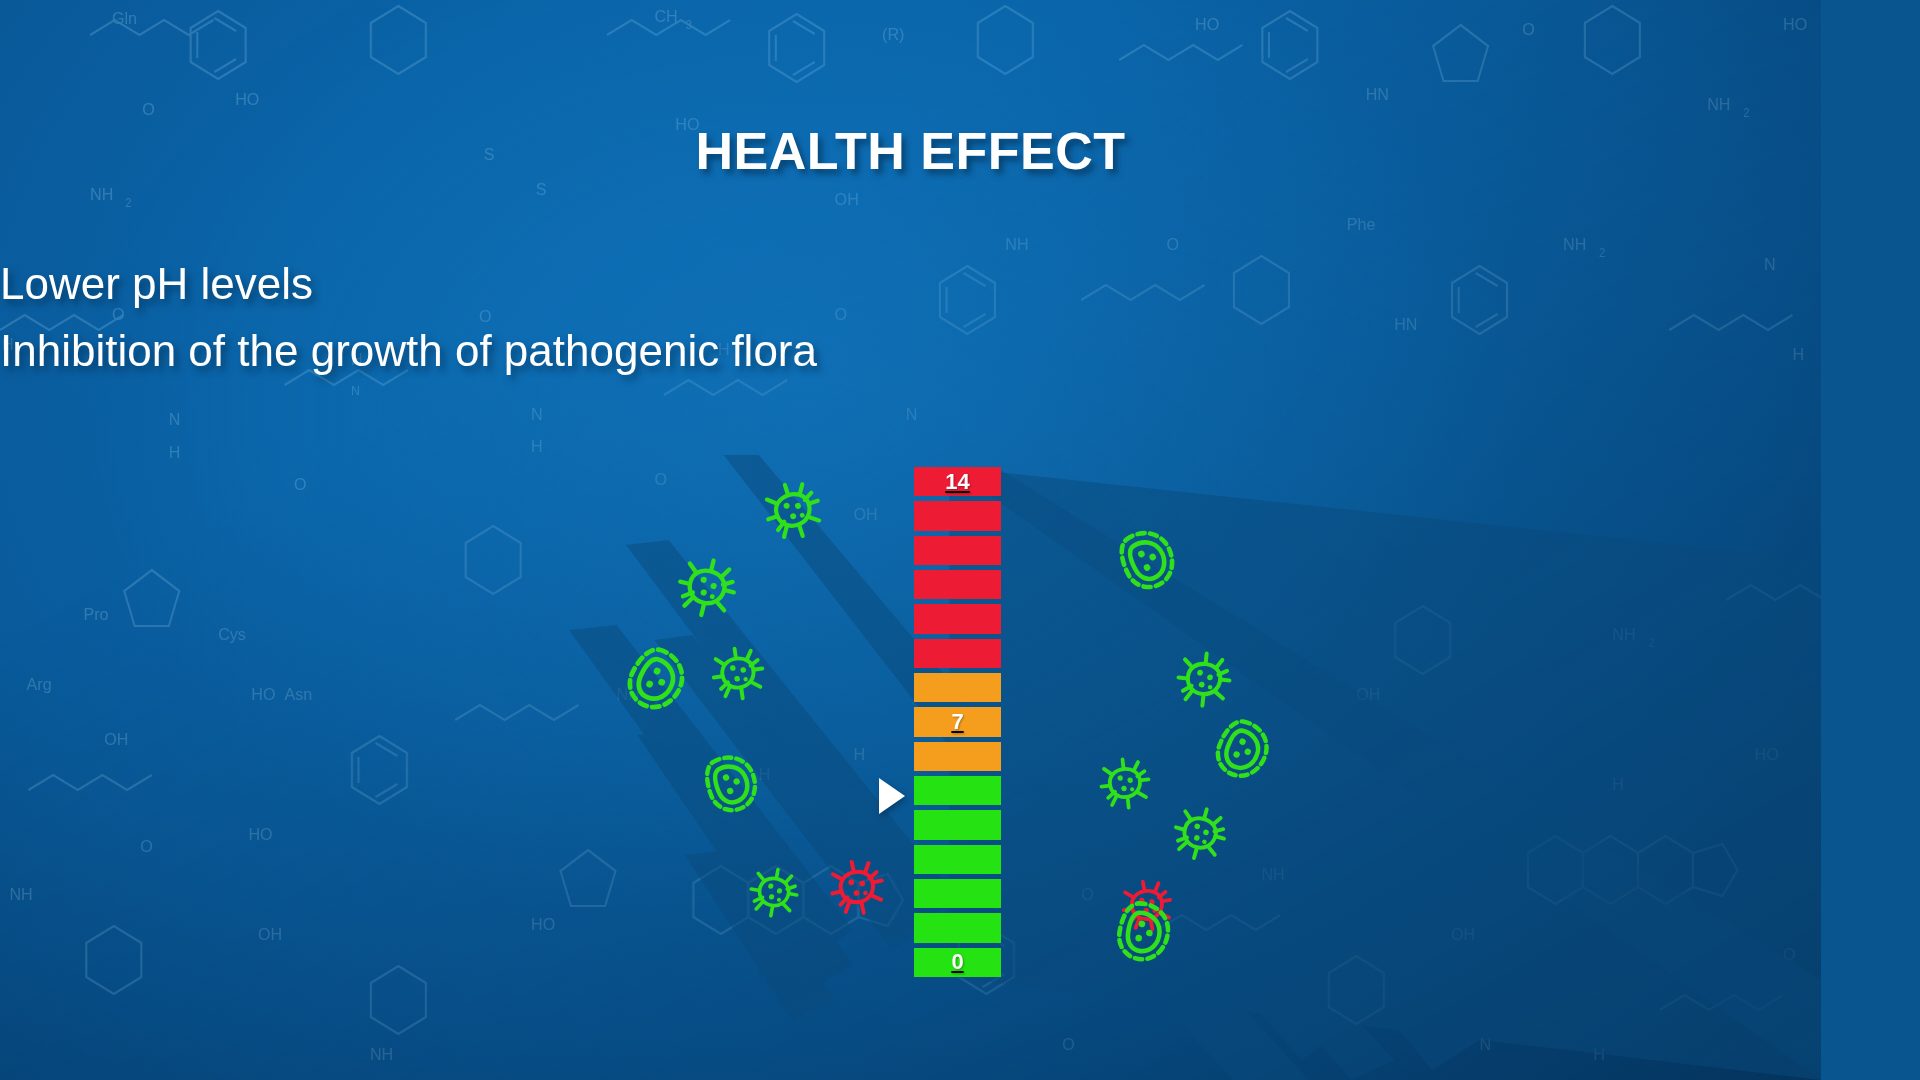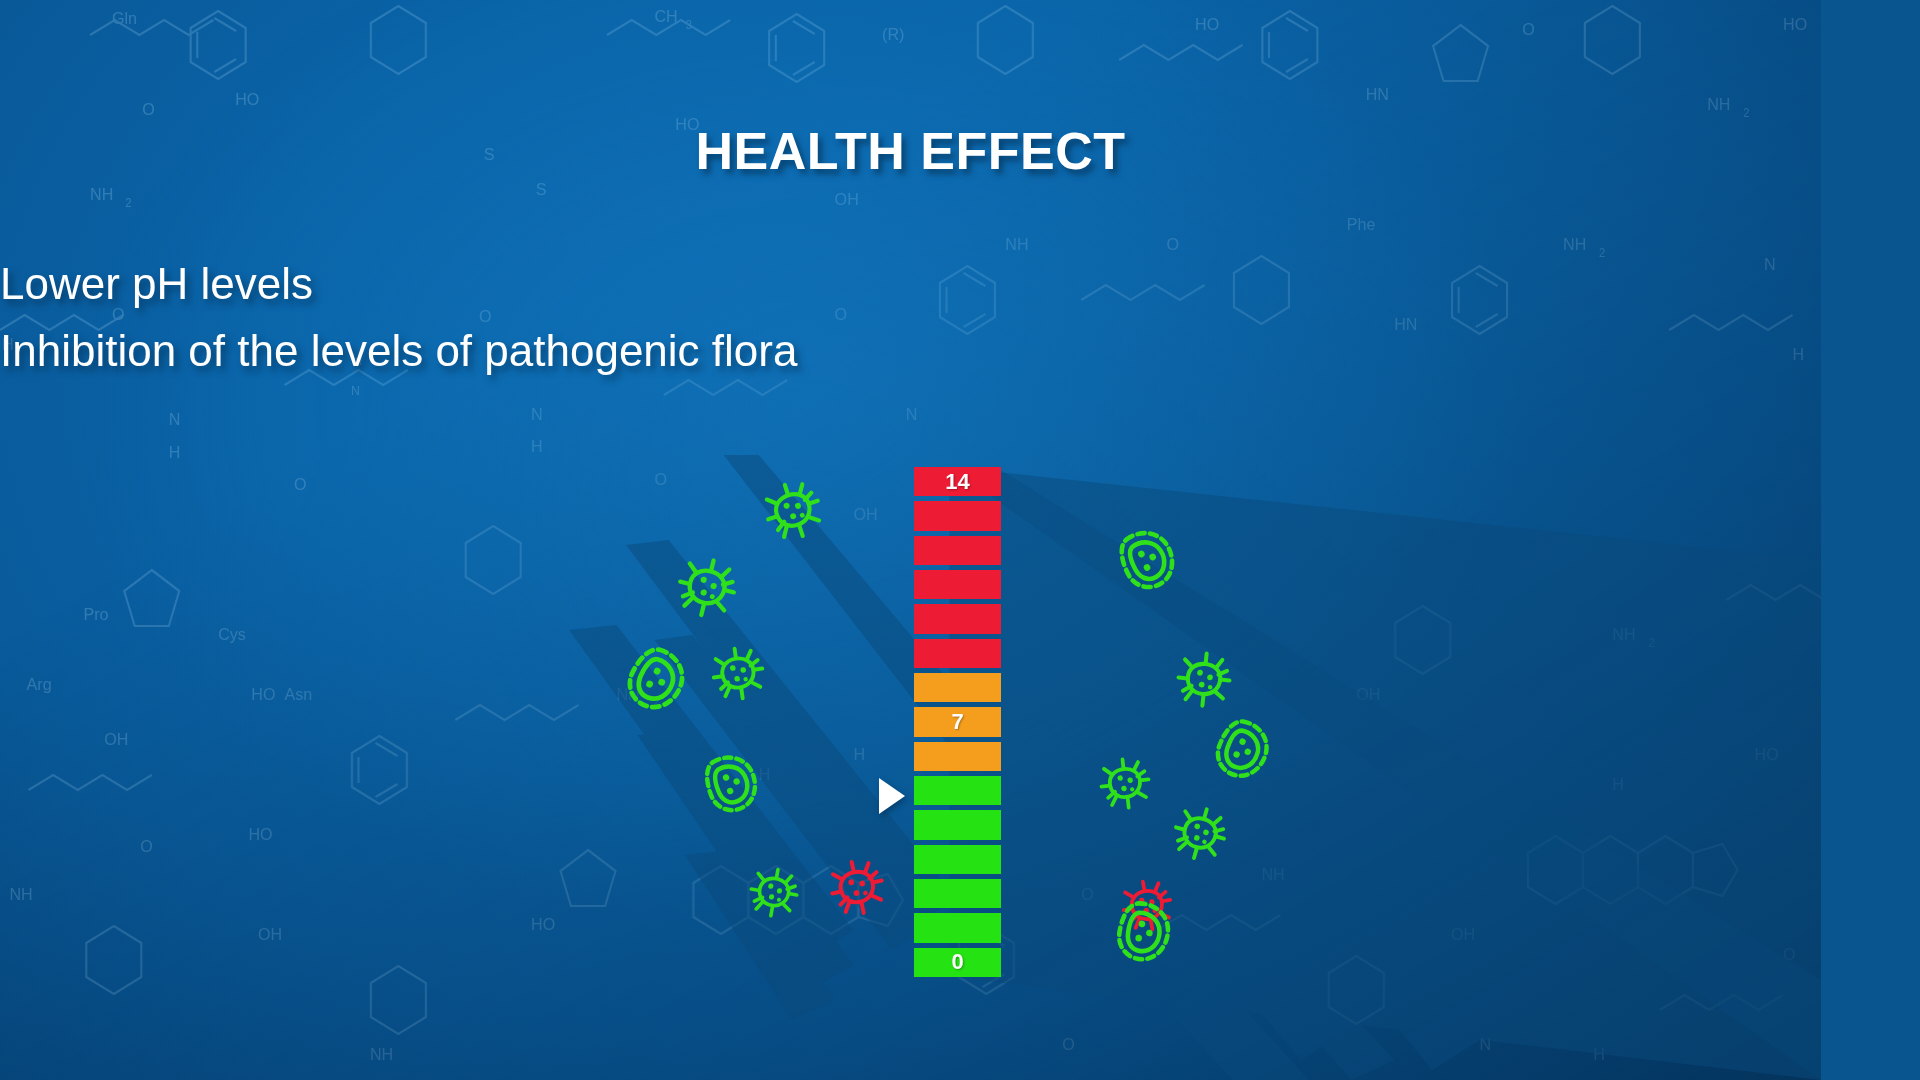--- a/index.html
+++ b/index.html
@@ -73,20 +73,21 @@
   #ph-scale {
     position: absolute;
     left: 914px;
     top: 467px;
     width: 87px;
     height: 510px;
     display: flex;
     flex-direction: column;
     gap: 5px;
     background: transparent;
+    text-decoration: underline;
   }
   .ph-seg {
     flex: 1 1 0;
     position: relative;
     display: flex;
     align-items: center;
     justify-content: center;
   }
   .ph-seg .ph-label {
     color: #ffffff;
@@ -352,21 +353,21 @@
       <g fill="#0a4a7c" opacity="0.34">
         <polygon points="1001,467 1920,1080 1920,980 1050,467"></polygon>
       </g>
     </svg>
   </div>
 
   <h1 id="title">HEALTH EFFECT</h1>
 
   <div id="subtitle">
     <span class="line">Lower pH levels</span>
-    <span class="line">Inhibition of the levels of pathogenic flora</span>
+    <span class="line">Inhibition of the growth of pathogenic flora</span>
   </div>
 
   <div id="ph-scale">
       <div class="ph-seg" style="background: rgb(237, 27, 52);">
         <span class="ph-label">14</span>
       </div>
       <div class="ph-seg" style="background: rgb(237, 27, 52);"></div>
       <div class="ph-seg" style="background: rgb(237, 27, 52);"></div>
       <div class="ph-seg" style="background: rgb(237, 27, 52);"></div>
       <div class="ph-seg" style="background: rgb(237, 27, 52);"></div>

